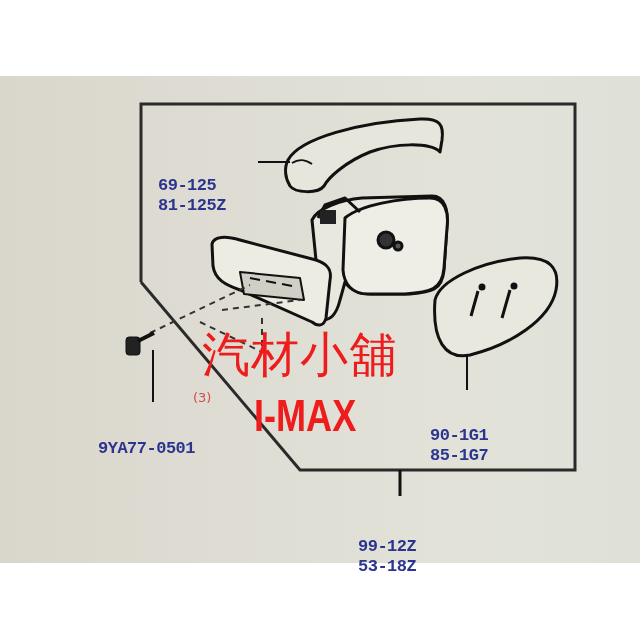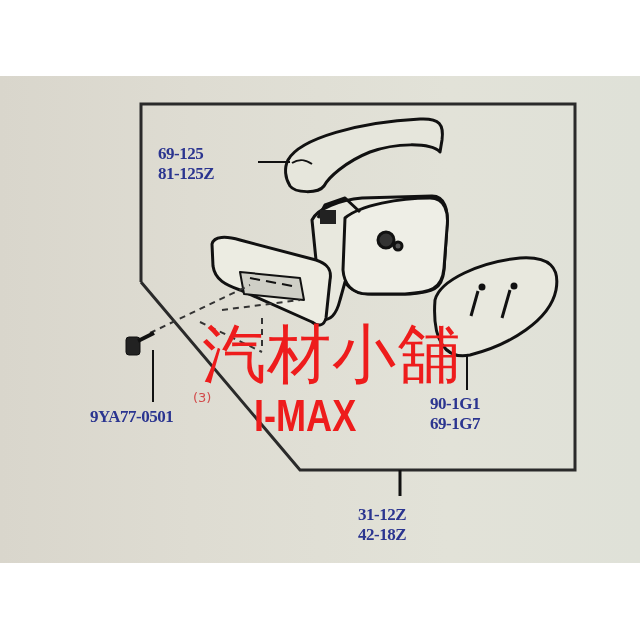--- a/index.html
+++ b/index.html
@@ -1,21 +1,21 @@
 <!DOCTYPE html>
 <html><head>
   <meta charset="utf-8">
   <style>
     html, body { margin: 0; padding: 0; }
     body { width: 640px; height: 640px; background: #ffffff; position: relative; overflow: hidden; font-family: "DejaVu Sans", sans-serif; }
     .photo { position: absolute; left: 0; top: 76px; width: 640px; height: 487px; background: linear-gradient(90deg, #d9d6cc 0%, #dedcd2 30%, #e2e2d8 70%, #dfe1d8 100%); }
     svg.diagram { position: absolute; left: 0; top: 0; width: 640px; height: 640px; }
-    .part-label { position: absolute; color: #2b3590; font-family: Liberation Serif, serif; font-weight: bold; font-size: 17px; line-height: 20px; letter-spacing: -0.5px; }
+    .part-label { position: absolute; color: #2b3590; font-family: Liberation Mono, monospace; font-weight: bold; font-size: 17px; line-height: 20px; letter-spacing: -0.5px; margin-top: 32px; }
     .qty { position: absolute; color: #d24a4a; font-family: "DejaVu Sans", sans-serif; font-size: 13px; }
-    .wm-cn { position: absolute; left: 202px; top: 326px; color: #ee1c1c; font-family: "DejaVu Sans", sans-serif; font-size: 64px; line-height: 56px; letter-spacing: 1px; }
+    .wm-cn { position: absolute; left: 202px; top: 326px; color: #ee1c1c; font-family: "DejaVu Sans", sans-serif; font-size: 48px; line-height: 56px; letter-spacing: 1px; }
     .wm-en { position: absolute; left: 254px; top: 394px; color: #ee1c1c; font-family: "Liberation Sans", sans-serif; font-weight: bold; font-size: 44px; line-height: 44px; transform: scaleX(0.82); transform-origin: left top; }
   </style>
 </head>
 <body>
 
 <div class="photo"></div>
 
 <svg class="diagram" viewBox="0 0 640 640" xmlns="http://www.w3.org/2000/svg">
 
   <g fill="none" stroke="#2a2a2a" stroke-width="3">
@@ -67,28 +67,28 @@
 
   <line x1="400" y1="470" x2="400" y2="496" stroke="#111" stroke-width="3"></line>
 </svg>
 
 <div class="part-label" style="left:158px; top:144px;">
   <div>69-125</div>
   <div>81-125Z</div>
 </div>
 
 <div class="qty" style="left:193px; top:390px;">(3)</div>
-<div class="part-label" style="left:90px; top:407px;">
+<div class="part-label" style="left:98px; top:407px;">
   <div>9YA77-0501</div>
 </div>
 
 <div class="part-label" style="left:430px; top:394px;">
   <div>90-1G1</div>
-  <div>69-1G7</div>
+  <div>85-1G7</div>
 </div>
 
 <div class="part-label" style="left:358px; top:505px;">
-  <div>31-12Z</div>
-  <div>42-18Z</div>
+  <div>99-12Z</div>
+  <div>53-18Z</div>
 </div>
 
 <div class="wm-cn">汽材小舖</div>
 <div class="wm-en">I-MAX</div>
 
 </body></html>

